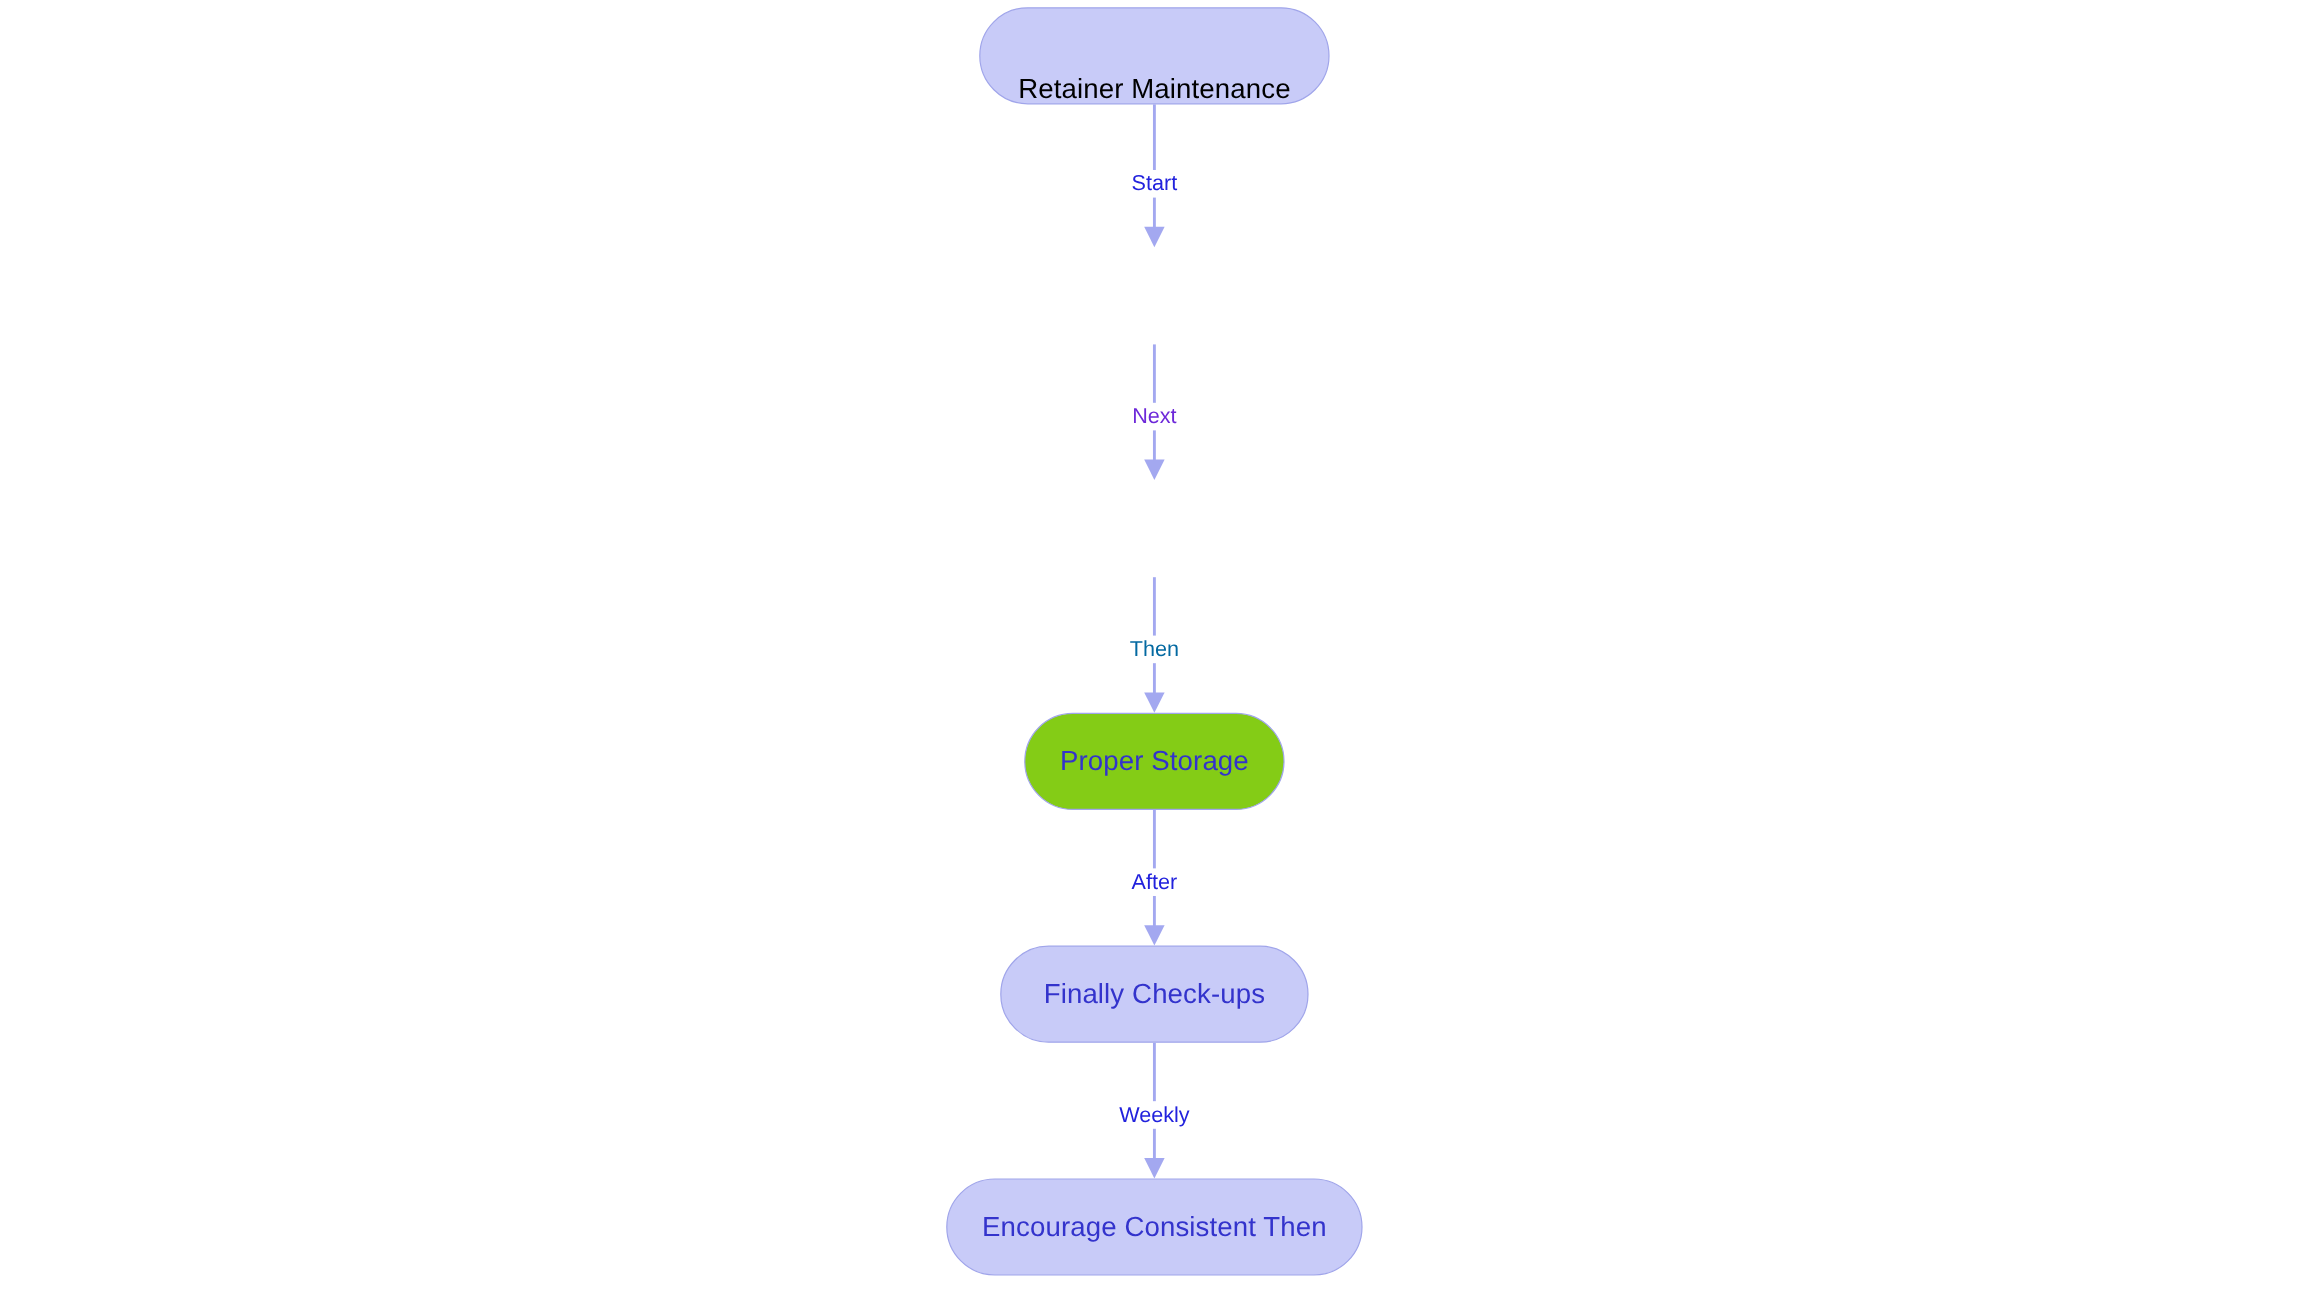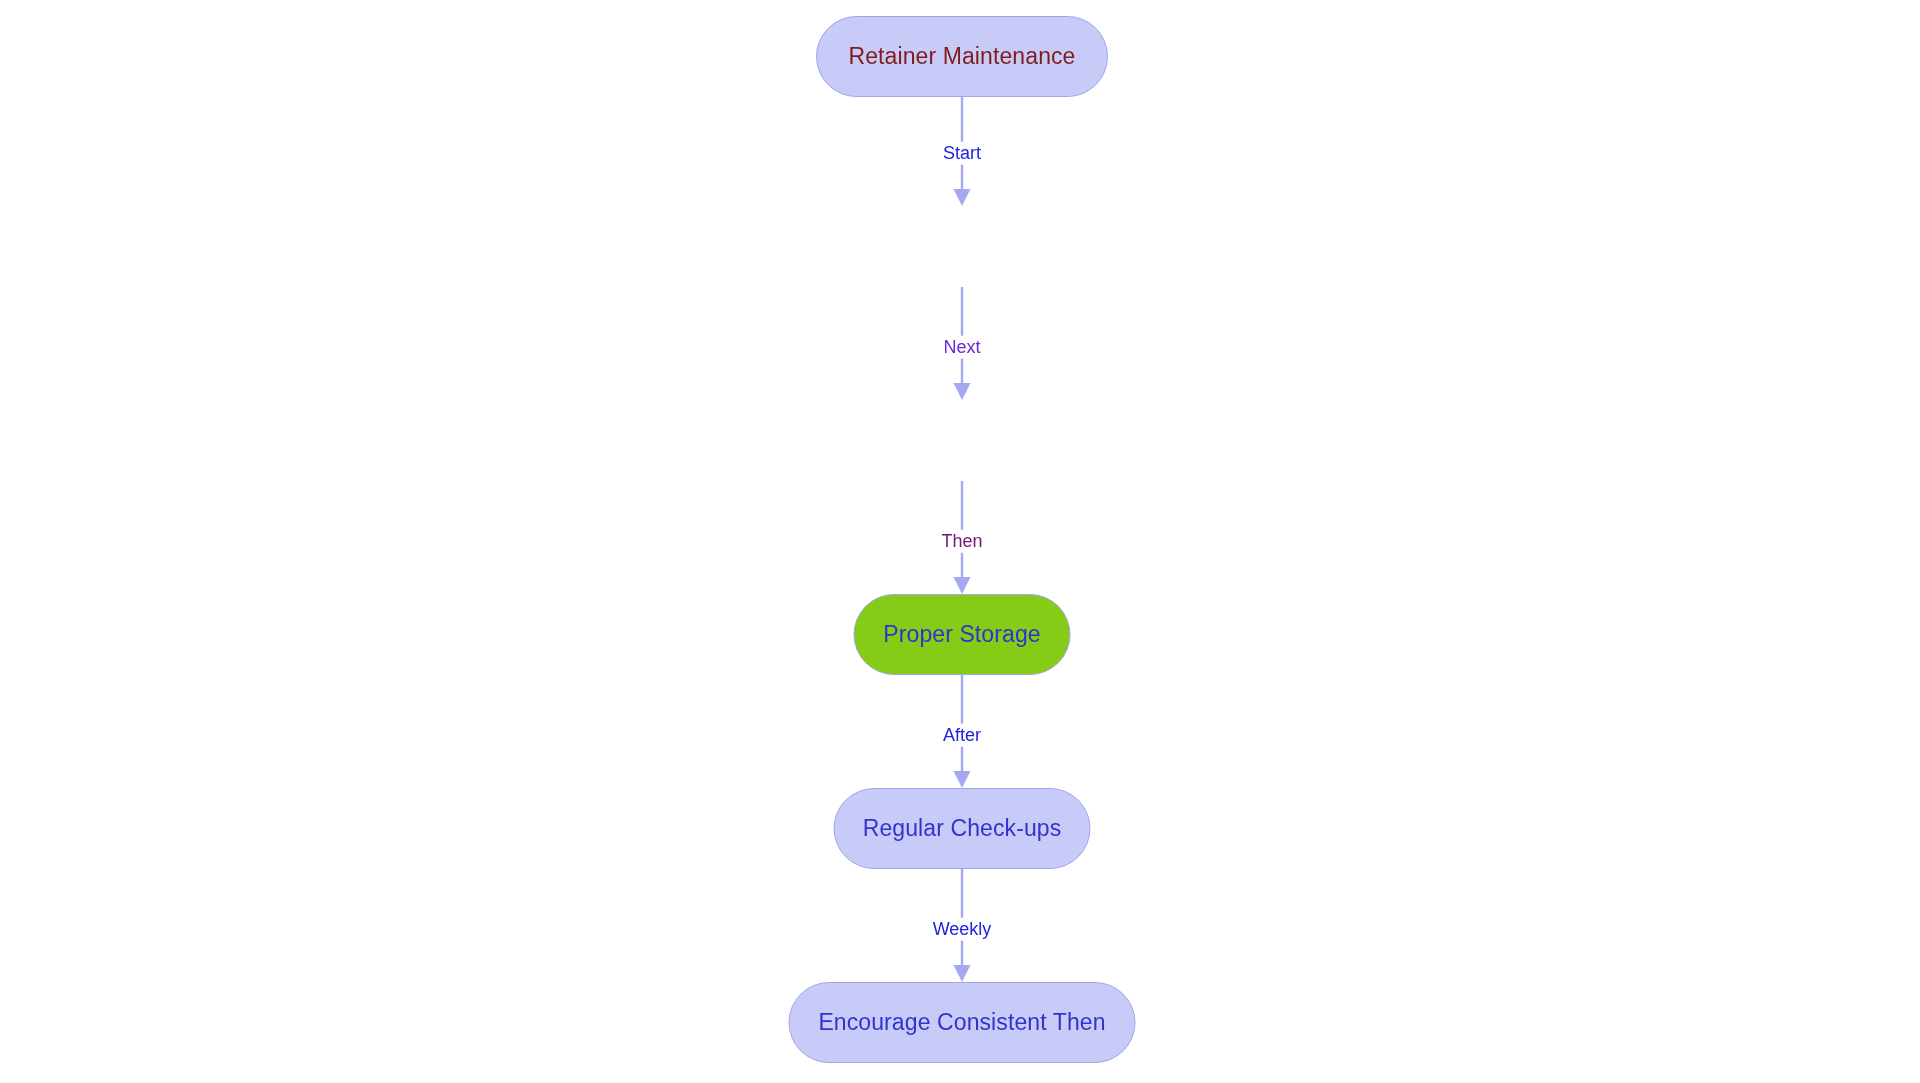--- a/index.html
+++ b/index.html
@@ -88,40 +88,40 @@
         <polygon points="11.5,96 28.5,96 20,113" fill="#a3a8f0"></polygon>
       </svg>
     </div>
     <div class="edge-label" style="left: 962px; top: 347px; color: #6d28d9; background: rgb(255, 255, 255);">Next</div>
     <div class="edge" style="left: 962px; top: 481px; width: 40px; height: 113px;">
       <svg width="40" height="113" viewBox="0 0 40 113">
         <line x1="20" y1="0" x2="20" y2="97" stroke="#a3a8f0" stroke-width="2.4"></line>
         <polygon points="11.5,96 28.5,96 20,113" fill="#a3a8f0"></polygon>
       </svg>
     </div>
-    <div class="edge-label" style="left: 962px; top: 541px; color: #701a75; background: rgb(255, 255, 255);">Then</div>
+    <div class="edge-label" style="left: 962px; top: 541px; color: #0369a1; background: rgb(255, 255, 255);">Then</div>
     <div class="edge" style="left: 962px; top: 675px; width: 40px; height: 113px;">
       <svg width="40" height="113" viewBox="0 0 40 113">
         <line x1="20" y1="0" x2="20" y2="97" stroke="#a3a8f0" stroke-width="2.4"></line>
         <polygon points="11.5,96 28.5,96 20,113" fill="#a3a8f0"></polygon>
       </svg>
     </div>
     <div class="edge-label" style="left: 962px; top: 735px; color: rgb(34, 34, 221); background: rgb(255, 255, 255);">After</div>
     <div class="edge" style="left: 962px; top: 869px; width: 40px; height: 113px;">
       <svg width="40" height="113" viewBox="0 0 40 113">
         <line x1="20" y1="0" x2="20" y2="97" stroke="#a3a8f0" stroke-width="2.4"></line>
         <polygon points="11.5,96 28.5,96 20,113" fill="#a3a8f0"></polygon>
       </svg>
     </div>
     <div class="edge-label" style="left: 962px; top: 929px; color: rgb(34, 34, 221); background: rgb(255, 255, 255);">Weekly</div>
-    <div class="node" style="left: 962px; top: 16px; width: 292px; background: rgb(200, 203, 248); border-color: rgb(160, 165, 234); color: #7f1d1d;">
+    <div class="node" style="left: 962px; top: 6px; width: 292px; background: rgb(200, 203, 248); border-color: rgb(160, 165, 234); color: #000000; align-items: flex-end;">
       <span class="node-label">Retainer Maintenance</span>
     </div>
     <div class="node" style="left: 962px; top: 594px; width: 217px; background: #84cc16; border-color: rgb(160, 165, 234); color: rgb(51, 51, 204);">
       <span class="node-label">Proper Storage</span>
     </div>
     <div class="node" style="left: 962px; top: 788px; width: 257px; background: rgb(200, 203, 248); border-color: rgb(160, 165, 234); color: rgb(51, 51, 204);">
-      <span class="node-label">Regular Check-ups</span>
+      <span class="node-label">Finally Check-ups</span>
     </div>
     <div class="node" style="left: 962px; top: 982px; width: 347px; background: rgb(200, 203, 248); border-color: rgb(160, 165, 234); color: rgb(51, 51, 204);">
       <span class="node-label">Encourage Consistent Then</span>
     </div>
   </div>
 
 </body></html>

